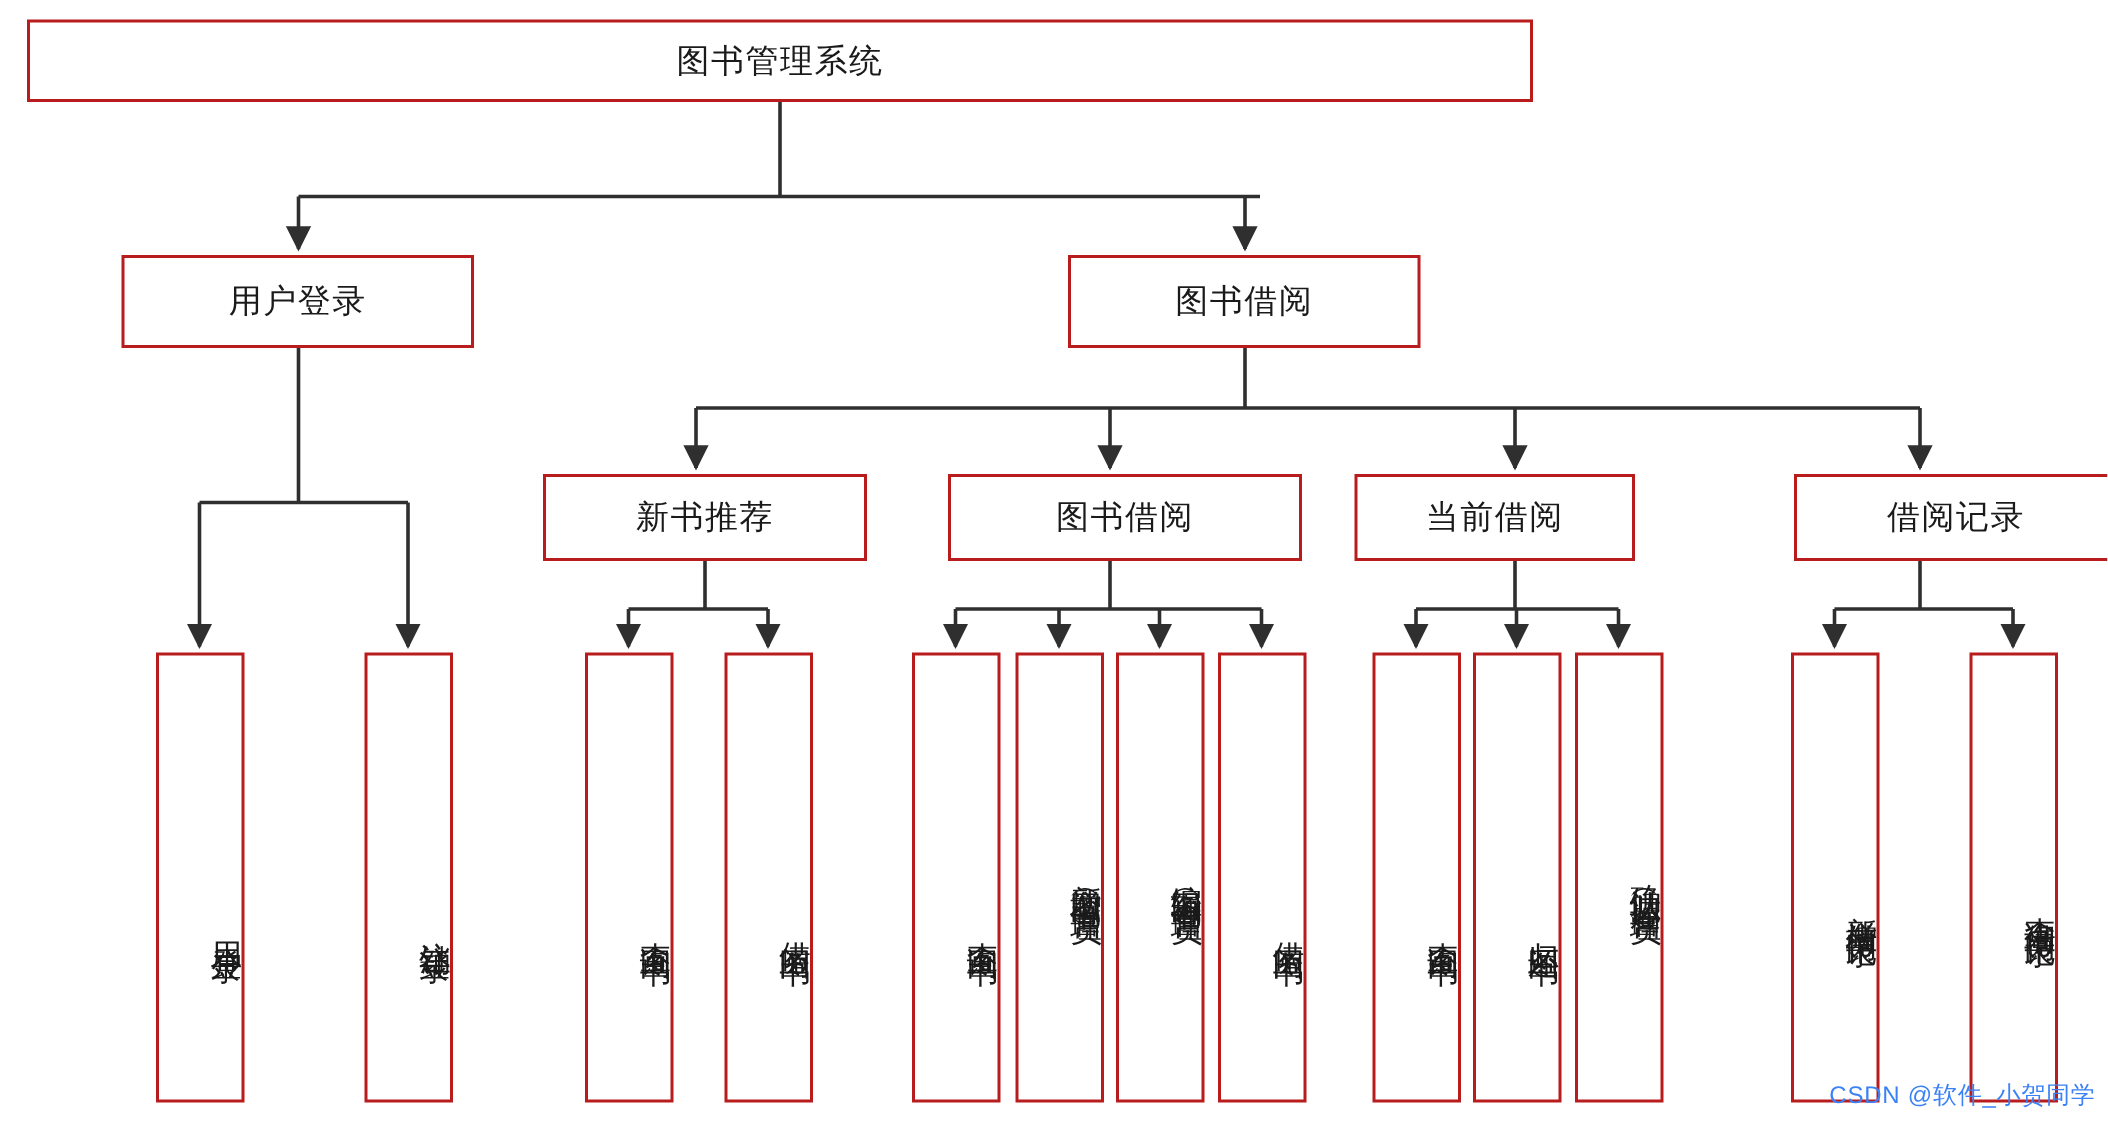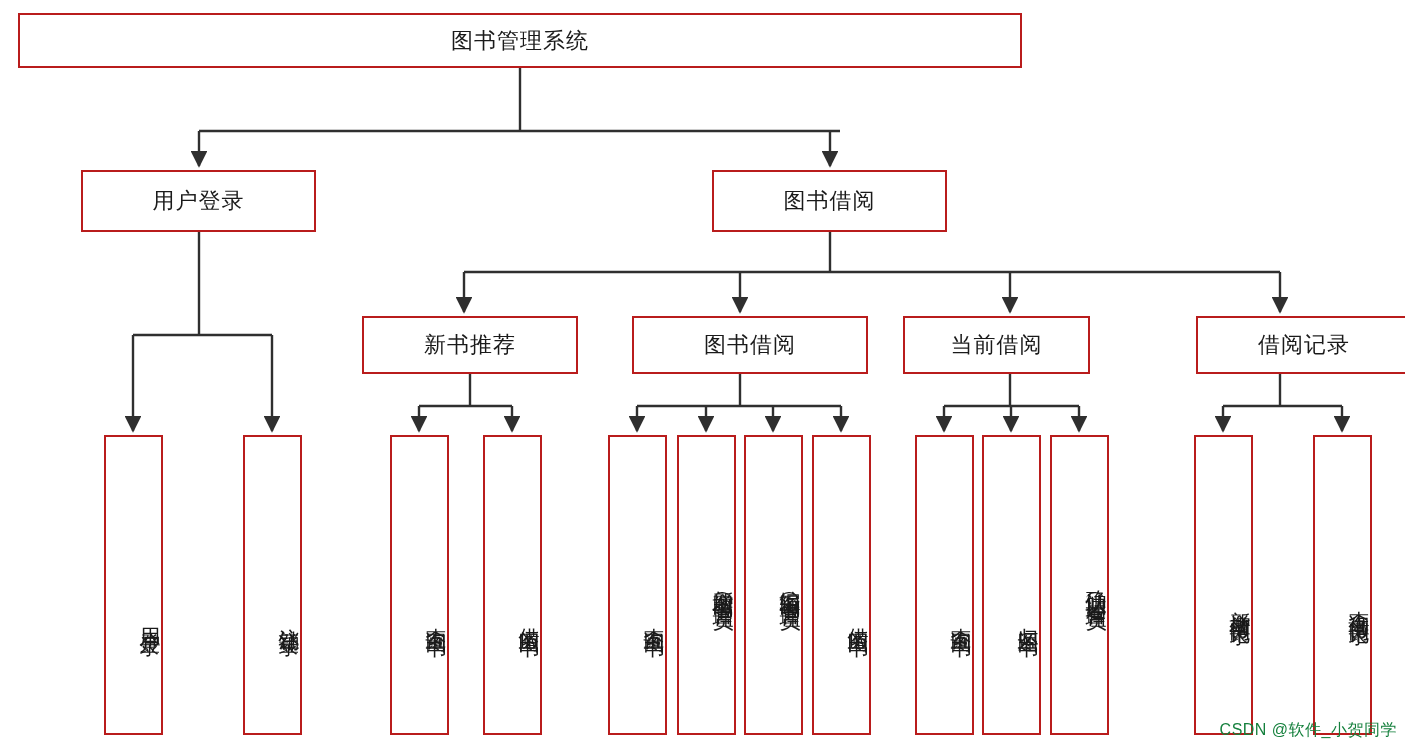--- a/index.html
+++ b/index.html
@@ -53,21 +53,21 @@
   }
   .node .label {
     display: block;
     line-height: 1.05;
   }
   #watermark {
     position: absolute;
     right: 8px;
     bottom: 6px;
     font-size: 16px;
-    color: #15803d;
+    color: #3b82f6;
     white-space: nowrap;
     letter-spacing: 0.5px;
   }
 </style>
 </head>
 <body>
 
 <div id="stage">
 
   <svg id="wires" viewBox="0 0 1405 747" xmlns="http://www.w3.org/2000/svg">

